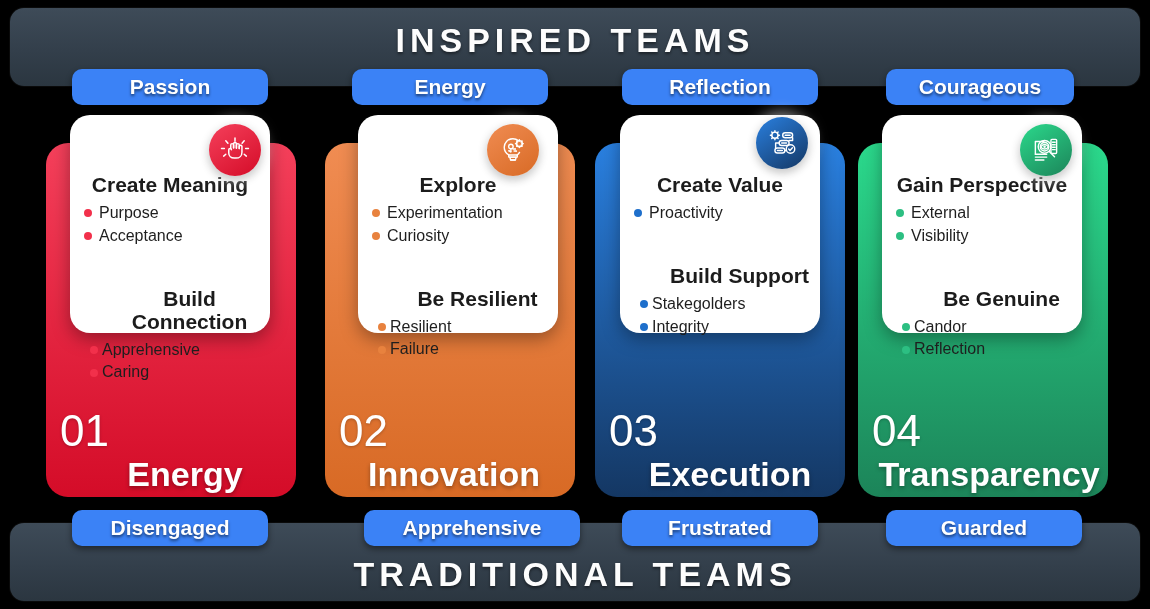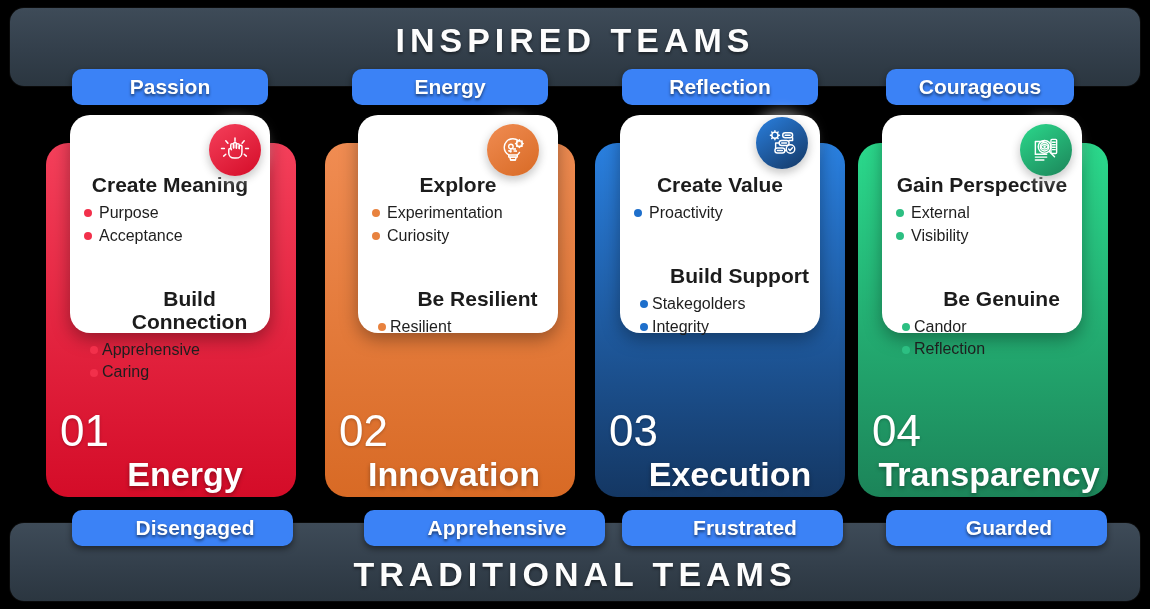--- a/index.html
+++ b/index.html
@@ -41,21 +41,21 @@
     background:#3b82f6;
     color:#fff;
     font-size:21px;
     font-weight:bold;
     display:flex;align-items:center;justify-content:center;
     text-shadow:0 2px 3px rgba(0,0,0,.55);
     box-shadow:0 3px 6px rgba(0,0,0,.45);
     z-index:6;
   }
   .pill-top{top:69px;}
-  .pill-bottom{top:510px;padding-left:25px;}
+  .pill-bottom{top:510px;}
 
   
   .card{
     position:absolute;
     top:143px;
     height:354px;
     border-radius:22px;
     box-shadow:0 6px 16px rgba(0,0,0,.55);
     overflow:hidden;
   }
@@ -182,20 +182,24 @@
           <li>
             <span class="dot" style="background: rgb(232, 130, 62);"></span>
             <span>Curiosity</span>
           </li>
         </ul>
         <div class="panel-head h2">Be Resilient</div>
         <ul class="bullets indent">
           <li>
             <span class="dot" style="background: rgb(232, 130, 62);"></span>
             <span>Resilient</span>
+          </li>
+          <li>
+            <span class="dot" style="background: rgb(232, 130, 62);"></span>
+            <span>Failure</span>
           </li>
         </ul>
       </div>
       <div class="badge" style="left: 487px; top: 124px; background: linear-gradient(145deg, rgb(240, 140, 82) 0%, rgb(216, 106, 37) 100%);">
     <svg viewBox="0 0 48 48" fill="none" stroke="#fff" stroke-width="2" stroke-linecap="round" stroke-linejoin="round">
       <path d="M18 31c-4-2.3-6.4-6.3-6.4-10.8C11.6 13.4 17 8 23.8 8c3 0 5.7 1 7.8 2.8"></path>
       <path d="M30 31c1.3-1 2.4-2.2 3.2-3.6"></path>
       <path d="M18 31h12v3H18z"></path>
       <path d="M19.5 34h9l-1 4h-7z"></path>
       <path d="M21 38h6"></path>

